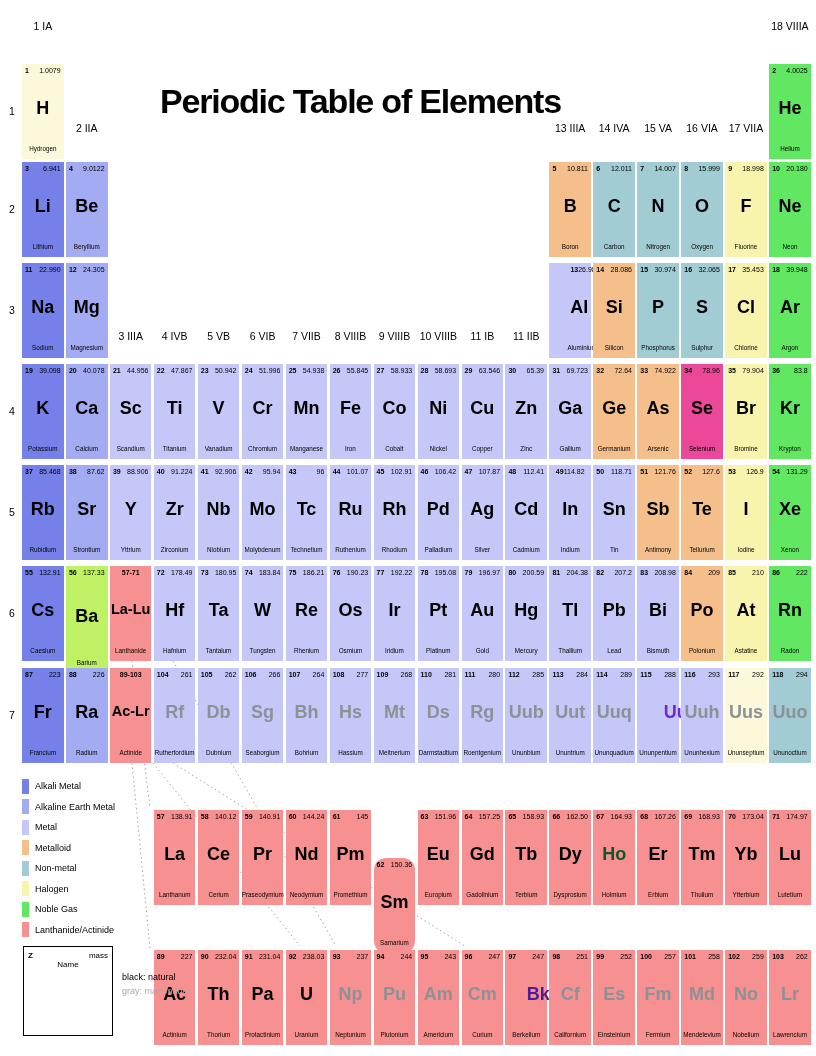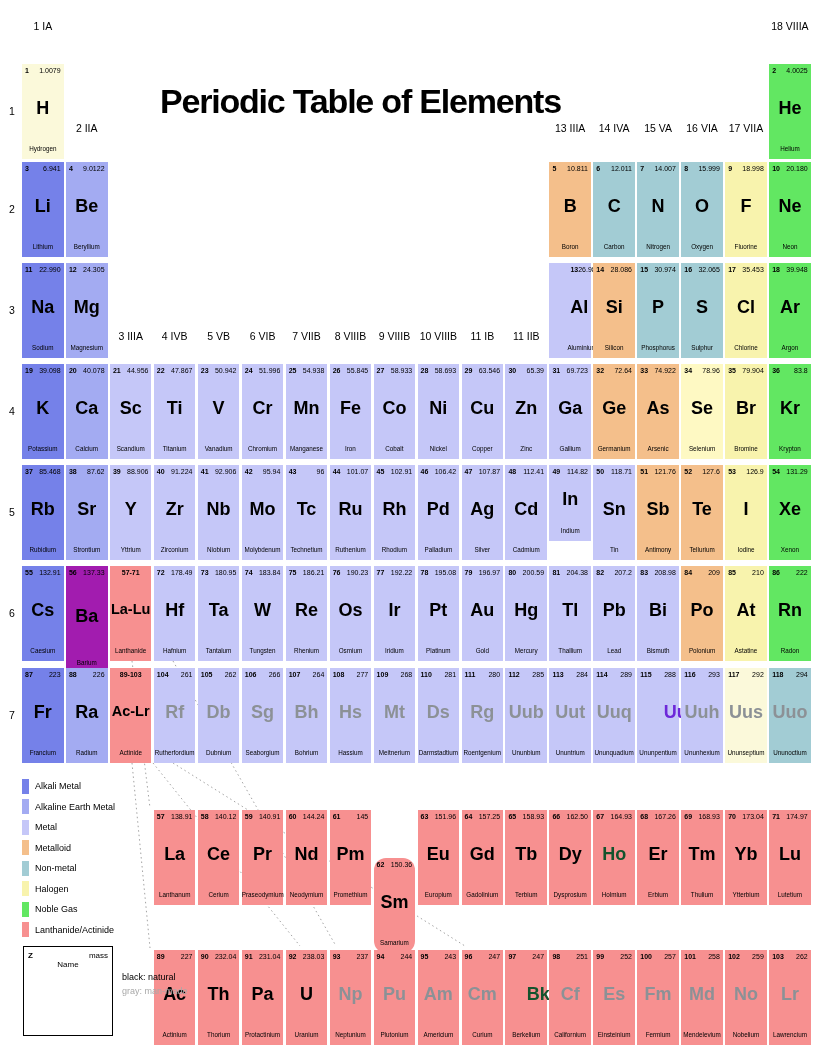--- a/index.html
+++ b/index.html
@@ -334,21 +334,21 @@
         <div class="name">Germanium</div>
       </div>
       <div class="cell" style="left: 637.3px; top: 364px; width: 41.6px; height: 95px; background: rgb(244, 191, 139);">
         <div class="toprow">
           <span class="num">33</span>
           <span class="mass">74.922</span>
         </div>
         <div class="sym" style="color: rgb(0, 0, 0);">As</div>
         <div class="name">Arsenic</div>
       </div>
-      <div class="cell" style="left: 681.25px; top: 364px; width: 41.6px; height: 95px; background: #fef9c3;">
+      <div class="cell" style="left: 681.25px; top: 364px; width: 41.6px; height: 95px; background: #ec4899;">
         <div class="toprow">
           <span class="num">34</span>
           <span class="mass">78.96</span>
         </div>
         <div class="sym" style="color: rgb(0, 0, 0);">Se</div>
         <div class="name">Selenium</div>
       </div>
       <div class="cell" style="left: 725.2px; top: 364px; width: 41.6px; height: 95px; background: rgb(248, 243, 173);">
         <div class="toprow">
           <span class="num">35</span>
@@ -454,21 +454,21 @@
         <div class="name">Silver</div>
       </div>
       <div class="cell" style="left: 505.45px; top: 465px; width: 41.6px; height: 95px; background: rgb(197, 199, 248);">
         <div class="toprow">
           <span class="num">48</span>
           <span class="mass">112.41</span>
         </div>
         <div class="sym" style="color: rgb(0, 0, 0);">Cd</div>
         <div class="name">Cadmium</div>
       </div>
-      <div class="cell" style="left: 549.4px; top: 465px; width: 41.6px; height: 76px; background: rgb(197, 199, 248);">
+      <div class="cell" style="left: 549.4px; top: 465px; width: 41.6px; height: 95px; background: rgb(197, 199, 248); align-items: center;">
         <div class="toprow">
           <span class="num">49</span>
           <span class="mass">114.82</span>
         </div>
         <div class="sym" style="color: rgb(0, 0, 0);">In</div>
         <div class="name">Indium</div>
       </div>
       <div class="cell" style="left: 593.35px; top: 465px; width: 41.6px; height: 95px; background: rgb(197, 199, 248);">
         <div class="toprow">
           <span class="num">50</span>
@@ -510,21 +510,21 @@
         <div class="name">Xenon</div>
       </div>
       <div class="cell" style="left: 22px; top: 566px; width: 41.6px; height: 95px; background: rgb(117, 129, 233);">
         <div class="toprow">
           <span class="num">55</span>
           <span class="mass">132.91</span>
         </div>
         <div class="sym" style="color: rgb(0, 0, 0);">Cs</div>
         <div class="name">Caesium</div>
       </div>
-      <div class="cell" style="left: 65.95px; top: 566px; width: 41.6px; height: 107px; background: #a21caf;">
+      <div class="cell" style="left: 65.95px; top: 566px; width: 41.6px; height: 107px; background: #bef264;">
         <div class="toprow">
           <span class="num">56</span>
           <span class="mass">137.33</span>
         </div>
         <div class="sym" style="color: rgb(0, 0, 0);">Ba</div>
         <div class="name">Barium</div>
       </div>
       <div class="cell" style="left: 109.9px; top: 566px; width: 41.6px; height: 95px; background: rgb(247, 144, 144);">
         <div class="toprow center">
           <span class="num">57-71</span>
@@ -977,21 +977,21 @@
           <span class="mass">247</span>
         </div>
         <div class="sym" style="color: rgb(140, 145, 150);">Cm</div>
         <div class="name">Curium</div>
       </div>
       <div class="cell" style="left: 505.45px; top: 950px; width: 41.6px; height: 95px; background: rgb(247, 144, 144);">
         <div class="toprow">
           <span class="num">97</span>
           <span class="mass">247</span>
         </div>
-        <div class="sym" style="color: #14532d; padding-left: 24px;">Bk</div>
+        <div class="sym" style="color: #4c1d95; padding-left: 24px;">Bk</div>
         <div class="name">Berkelium</div>
       </div>
       <div class="cell" style="left: 549.4px; top: 950px; width: 41.6px; height: 95px; background: rgb(247, 144, 144);">
         <div class="toprow">
           <span class="num">98</span>
           <span class="mass">251</span>
         </div>
         <div class="sym" style="color: rgb(140, 145, 150);">Cf</div>
         <div class="name">Californium</div>
       </div>

